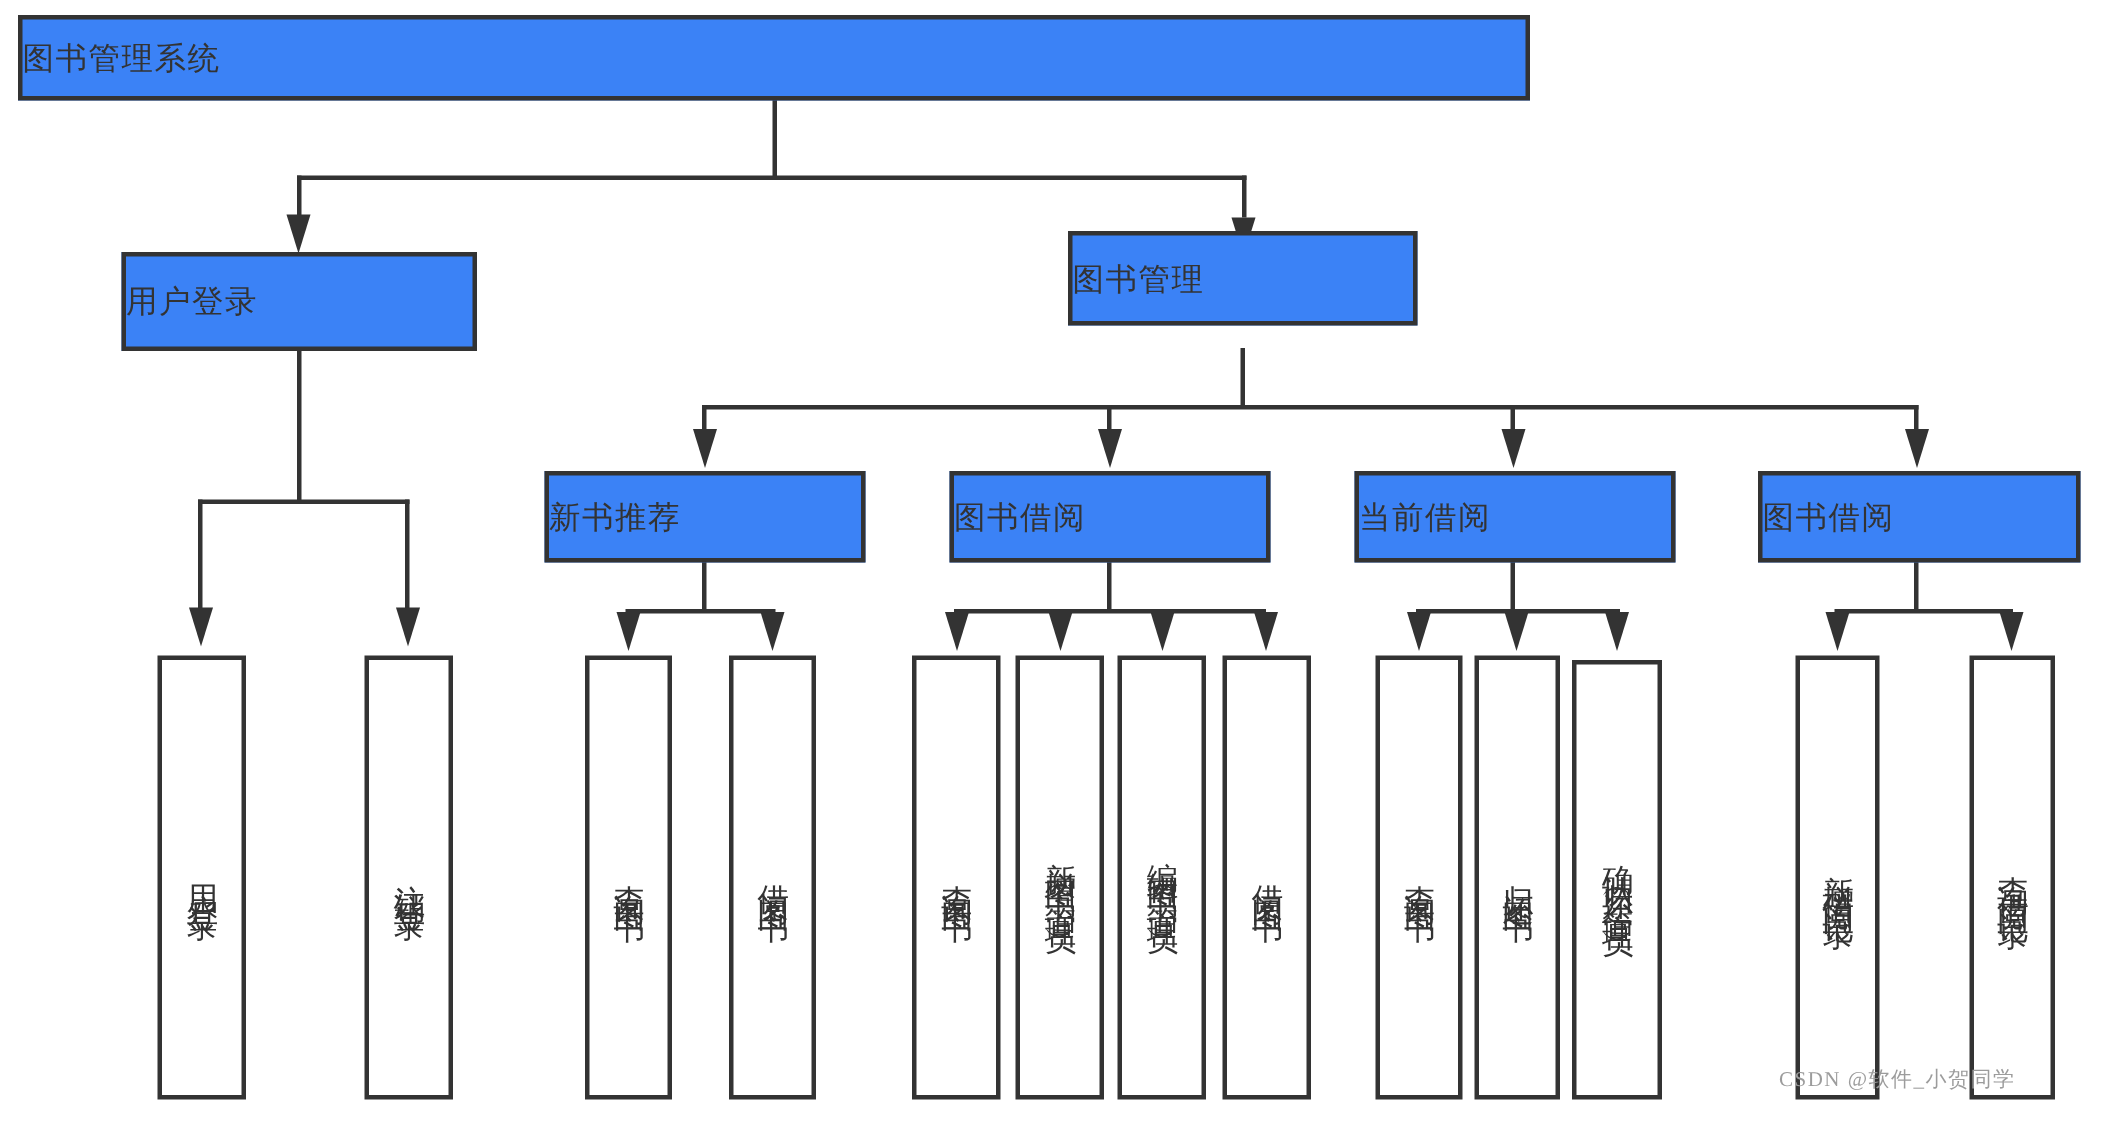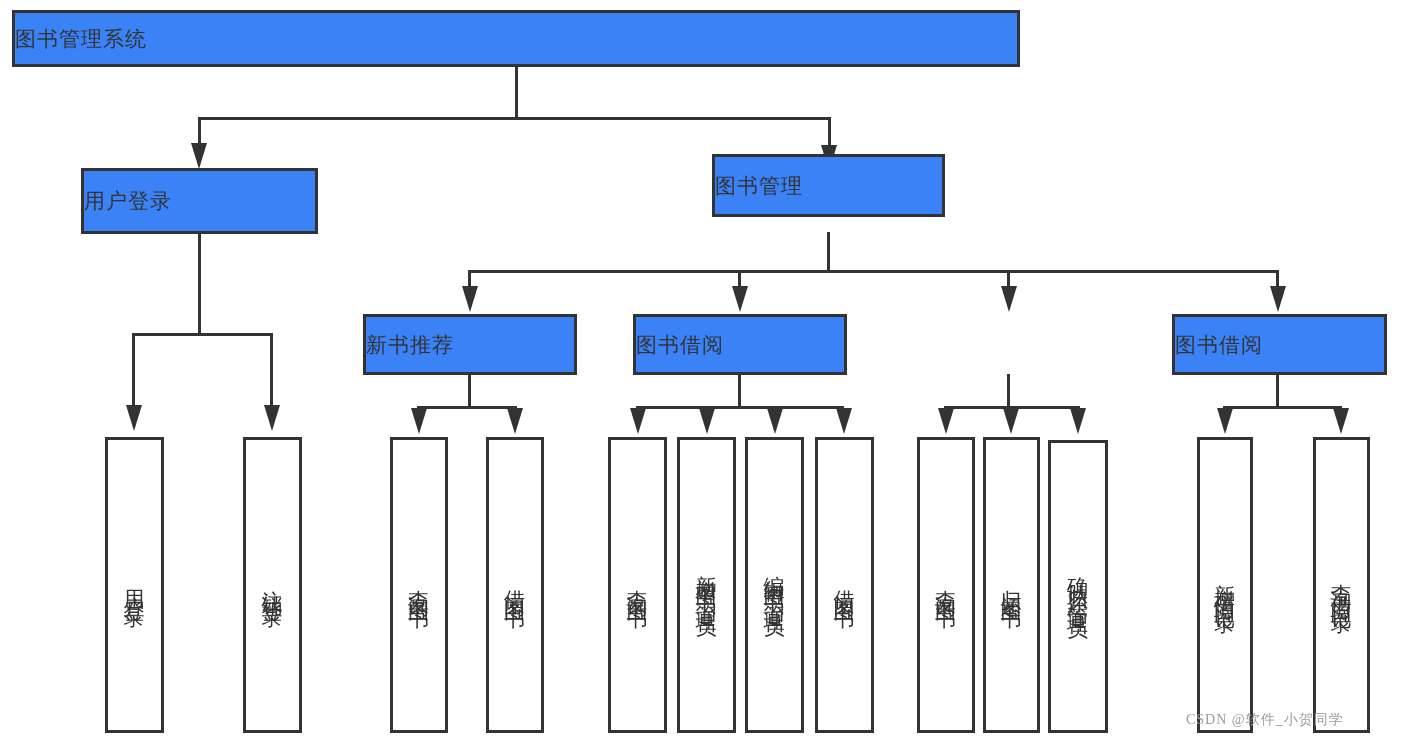--- a/index.html
+++ b/index.html
@@ -128,20 +128,23 @@
   <div class="box" style="left:712px;top:154px;width:233px;height:63px">
     <span>图书管理</span>
   </div>
 
   <div class="box" style="left:363px;top:314px;width:214px;height:61px">
     <span>新书推荐</span>
   </div>
   <div class="box" style="left:633px;top:314px;width:214px;height:61px">
     <span>图书借阅</span>
   </div>
+  <div class="box" style="left:903px;top:314px;width:214px;height:61px">
+    <span>当前借阅</span>
+  </div>
   <div class="box" style="left:1172px;top:314px;width:215px;height:61px">
     <span>图书借阅</span>
   </div>
 
   <div class="vbox" style="left:105px;width:59px">
     <span>用户登录</span>
   </div>
   <div class="vbox" style="left:243px;width:59px">
     <span>注销登录</span>
   </div>

